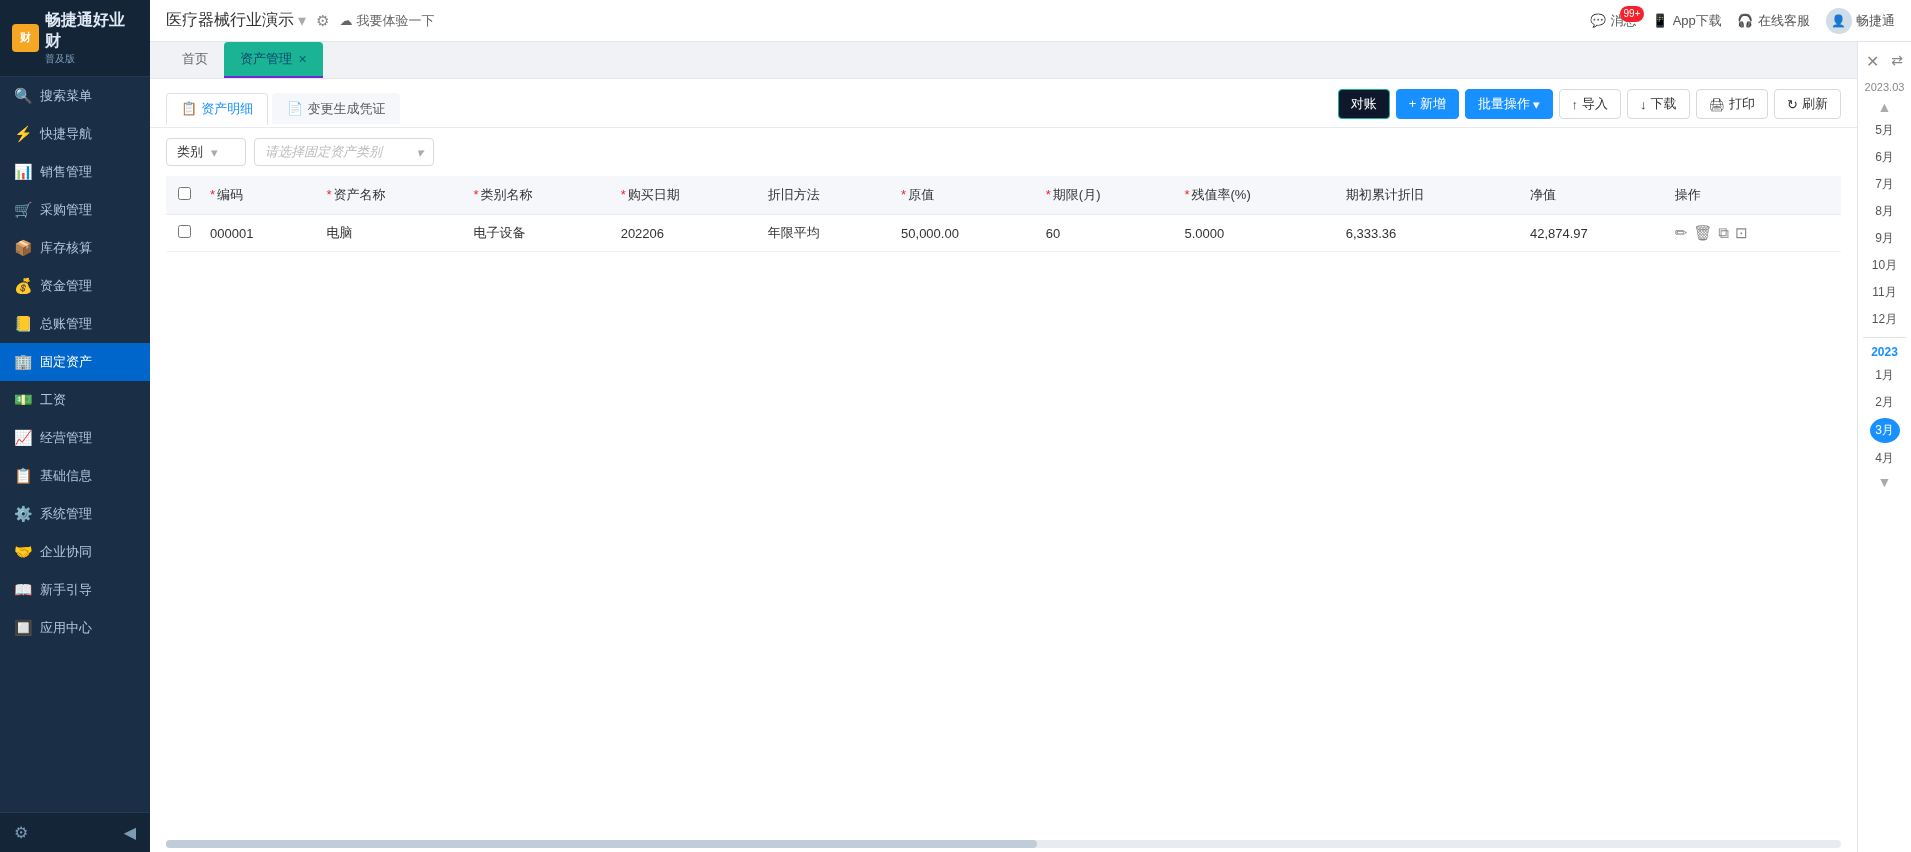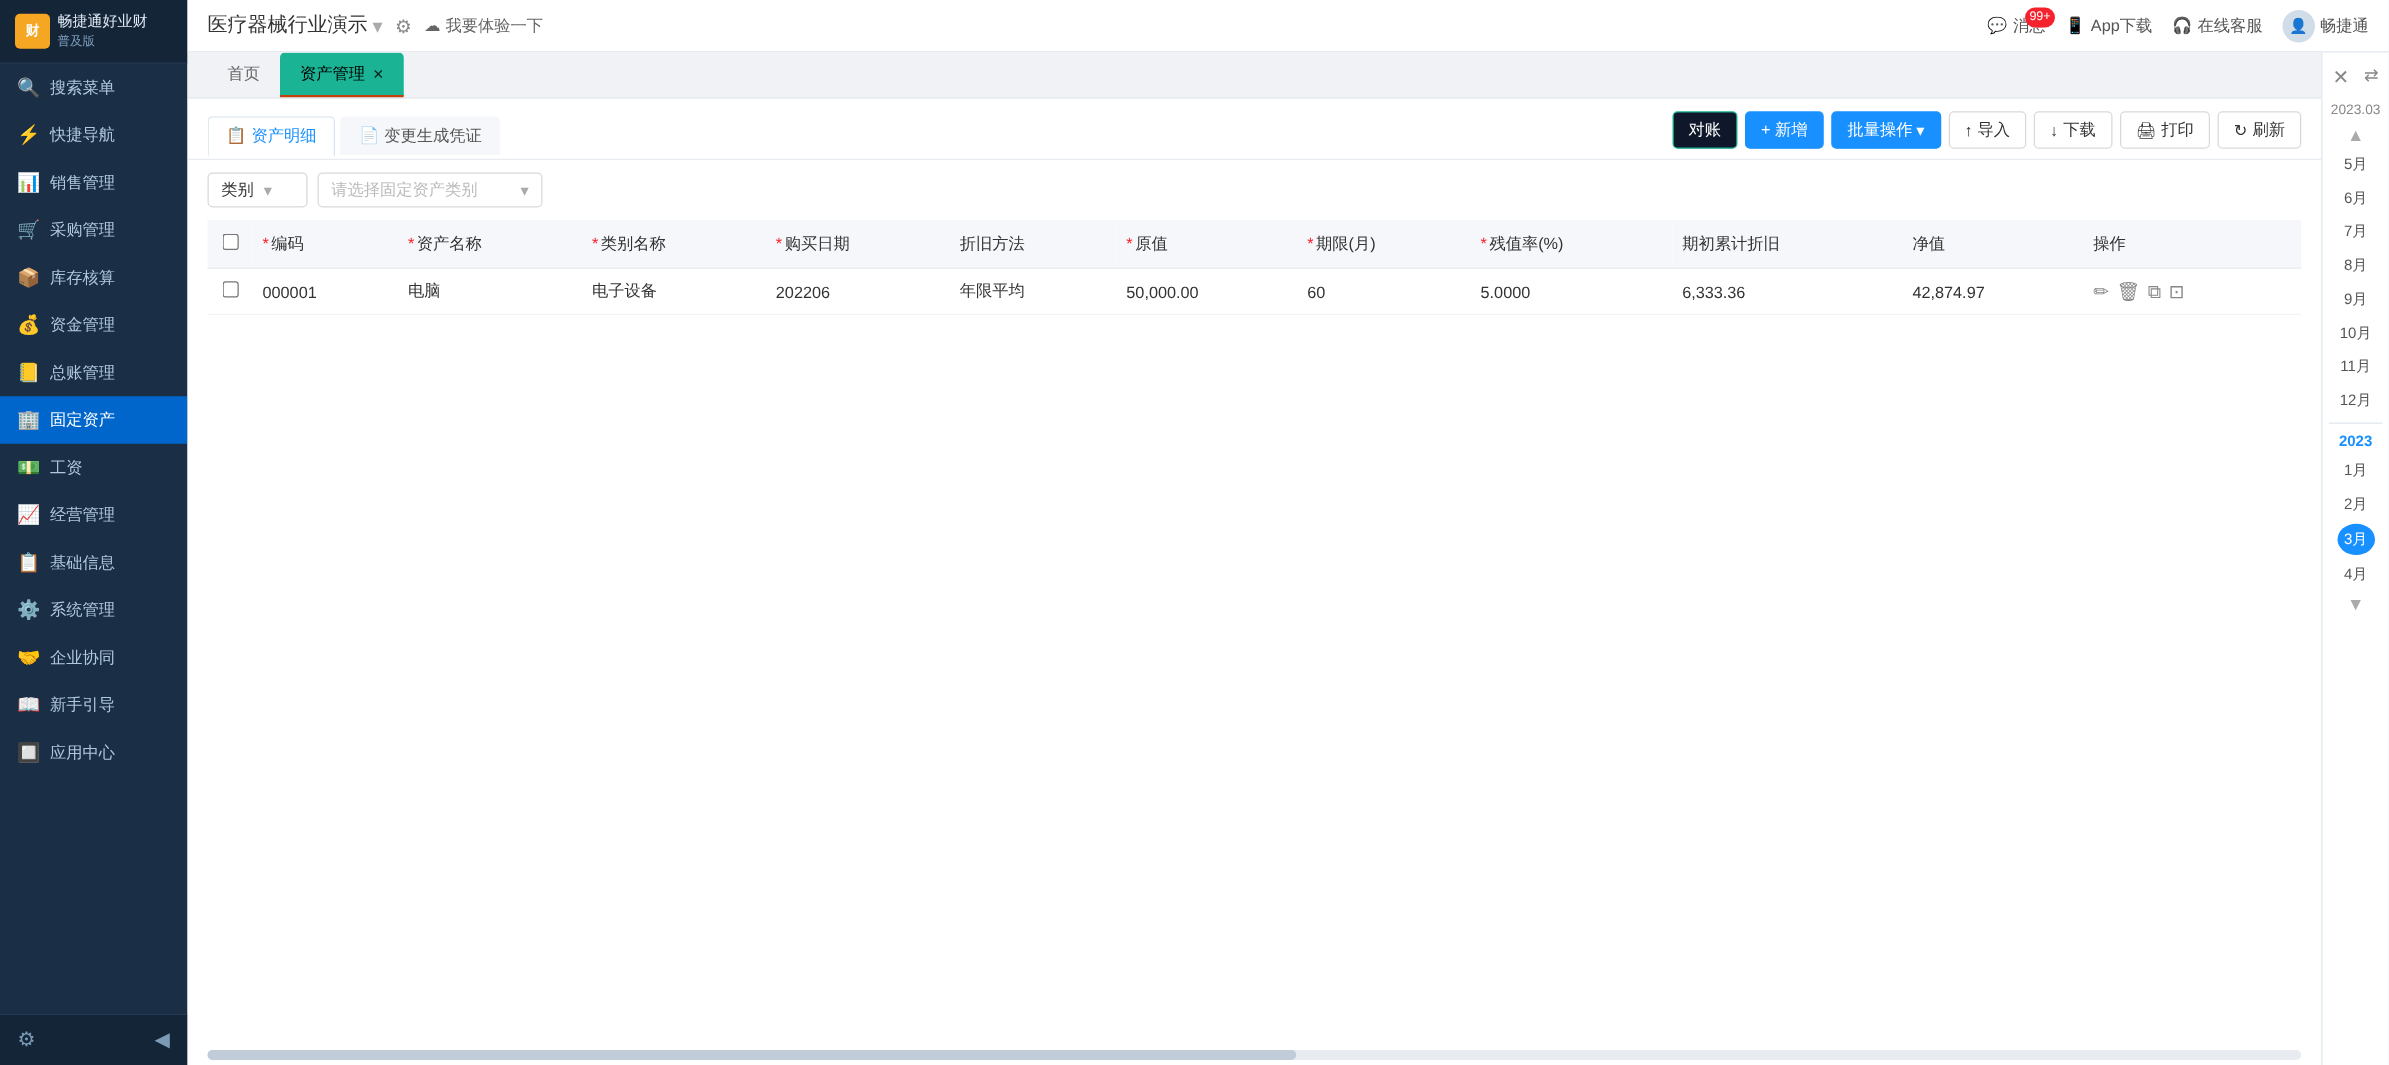--- a/index.html
+++ b/index.html
@@ -23,21 +23,21 @@
       gap: 6px;
       border-bottom: 1px solid #243a52;
     }
     .sidebar-logo-icon {
       width: 28px; height: 28px;
       background: #f5a623;
       border-radius: 4px;
       display: flex; align-items: center; justify-content: center;
       color: white; font-size: 11px; font-weight: bold;
     }
-    .sidebar-logo-text { font-size: 12px; color: #e0eaf5; line-height: 1.3; }
+    .sidebar-logo-text { font-size: 16px; color: #e0eaf5; line-height: 1.3; font-weight: bold; }
     .sidebar-logo-sub { font-size: 10px; color: #7a9ab5; }
     .sidebar-scroll { flex: 1; overflow-y: auto; }
     .sidebar-scroll::-webkit-scrollbar { width: 3px; }
     .sidebar-scroll::-webkit-scrollbar-thumb { background: #3a5a78; border-radius: 2px; }
     .sidebar-item {
       display: flex; align-items: center; gap: 8px;
       padding: 10px 14px;
       cursor: pointer;
       color: #b0c8de;
       font-size: 13px;
@@ -106,23 +106,23 @@
     }
     .tab {
       padding: 8px 16px;
       cursor: pointer;
       font-size: 13px;
       color: #666;
       border-bottom: 2px solid transparent;
     }
     .tab.active {
       background: #1ab394;
-      color: #000000;
+      color: #0c4a6e;
       border-radius: 4px 4px 0 0;
-      border-bottom: 2px solid #c2410c;
+      border-bottom: 2px solid #6d28d9;
       display: flex; align-items: center; gap: 6px;
     }
     .tab-close { font-size: 11px; cursor: pointer; opacity: 0.8; }
 
     
     .inner-page {
       flex: 1; background: white; margin: 0; display: flex; flex-direction: column; overflow: hidden;
     }
 
     
@@ -188,20 +188,21 @@
     .select-filter-input {
       border: 1px solid #d9d9d9;
       border-radius: 4px;
       padding: 4px 10px;
       background: white;
       font-size: 13px;
       color: #999;
       min-width: 180px;
       display: flex; align-items: center; justify-content: space-between;
       cursor: pointer;
+      font-style: italic;
     }
 
     
     .table-container { flex: 1; overflow: auto; padding: 0 16px; }
     .table-container::-webkit-scrollbar { height: 8px; width: 6px; }
     .table-container::-webkit-scrollbar-thumb { background: #c0ccd8; border-radius: 4px; }
     table { width: 100%; border-collapse: collapse; font-size: 13px; }
     thead tr { background: #f5f7fa; }
     th {
       padding: 10px 8px;

